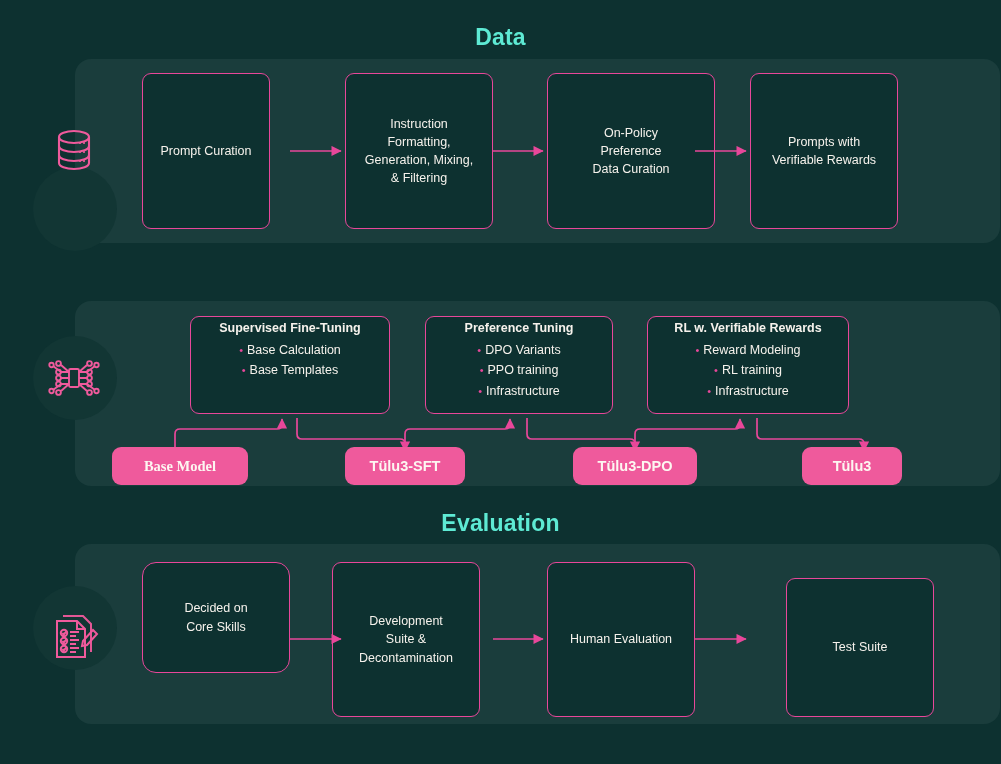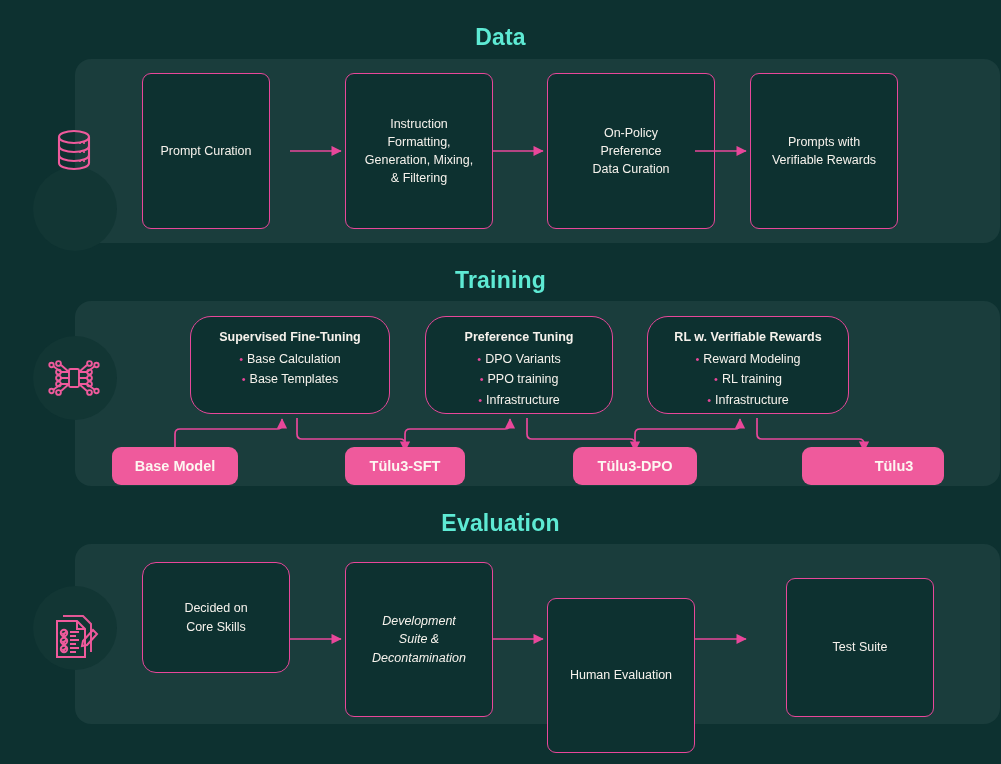--- a/index.html
+++ b/index.html
@@ -71,33 +71,33 @@
   }
 
   
   #d-box-0{left:142px;top:73px;width:128px;height:156px;}
   #d-box-1{left:345px;top:73px;width:148px;height:156px;}
   #d-box-2{left:547px;top:73px;width:168px;height:156px;}
   #d-box-3{left:750px;top:73px;width:148px;height:156px;}
 
   
   #e-box-0{left:142px;top:562px;width:148px;height:111px;border-radius:14px;}
-  #e-box-1{left:345px;top:562px;width:148px;height:155px;font-style:italic;}
-  #e-box-2{left:547px;top:562px;width:148px;height:155px;margin-top:36px;}
+  #e-box-1{left:332px;top:562px;width:148px;height:155px;}
+  #e-box-2{left:547px;top:562px;width:148px;height:155px;}
   #e-box-3{left:750px;top:578px;width:148px;height:139px;margin-left:36px;}
 
   
   .tbox{
     position:absolute;
     border:1.6px solid #e8479a;
-    border-radius:21px;
+    border-radius:9px;
     background:#0d3130;
     box-sizing:border-box;
     color:#f6f2ec;
-    padding:13px 8px 8px;
+    padding:4px 8px 8px;
     text-align:center;
   }
   #t-box-0{left:190px;top:316px;width:200px;height:98px;}
   #t-box-1{left:425px;top:316px;width:188px;height:98px;}
   #t-box-2{left:647px;top:316px;width:202px;height:98px;}
   .tbox .t-head{font-size:12.5px;font-weight:bold;margin-bottom:5px;}
   .tbox ul{list-style:none;margin:0;padding:0;}
   .tbox li{
     font-size:12.5px;line-height:1.62;position:relative;display:block;
   }
@@ -107,24 +107,24 @@
   .pill{
     position:absolute;
     background:#ef5a9c;
     border-radius:9px;
     color:#fdf6f1;
     font-size:14.5px;font-weight:bold;
     display:flex;align-items:center;justify-content:center;
     height:38px;
     z-index:4;
   }
-  #p-base{left:112px;top:447px;width:126px;}
+  #p-base{left:112px;top:447px;width:136px;font-family:Liberation Serif, serif;}
   #p-sft{left:345px;top:447px;width:120px;}
   #p-dpo{left:573px;top:447px;width:124px;}
-  #p-tulu3{left:802px;top:447px;width:100px;padding-left:42px;}
+  #p-tulu3{left:802px;top:447px;width:100px;}
 
   
   .wires{position:absolute;left:0;top:0;width:1001px;height:764px;pointer-events:none;}
 </style>
 </head>
 <body>
 
 <div class="stage">
 
   <div class="sec-title" id="title-data">Data</div>
@@ -152,21 +152,20 @@
   <div class="fbox" id="d-box-1" style="white-space:pre-line">Instruction
 Formatting,
 Generation, Mixing,
 &amp; Filtering</div>
   <div class="fbox" id="d-box-2" style="white-space:pre-line">On-Policy
 Preference
 Data Curation</div>
   <div class="fbox" id="d-box-3" style="white-space:pre-line">Prompts with
 Verifiable Rewards</div>
 
-  <div class="sec-title" id="title-training">Training</div>
 
   <div class="panel" id="panel-training">
     <div class="notch"></div>
   </div>
 
   <div class="side-icon" id="icon-training">
     <svg width="52" height="52" viewBox="0 0 52 52" fill="none" stroke="#ef5a9c" stroke-width="1.9">
       <rect x="21" y="17" width="10" height="18" rx="1.5"></rect>
 
       <path d="M21 20 L13 13 M21 20 L13 20 M21 26 L13 26 M21 32 L13 32 M21 32 L13 39"></path>

